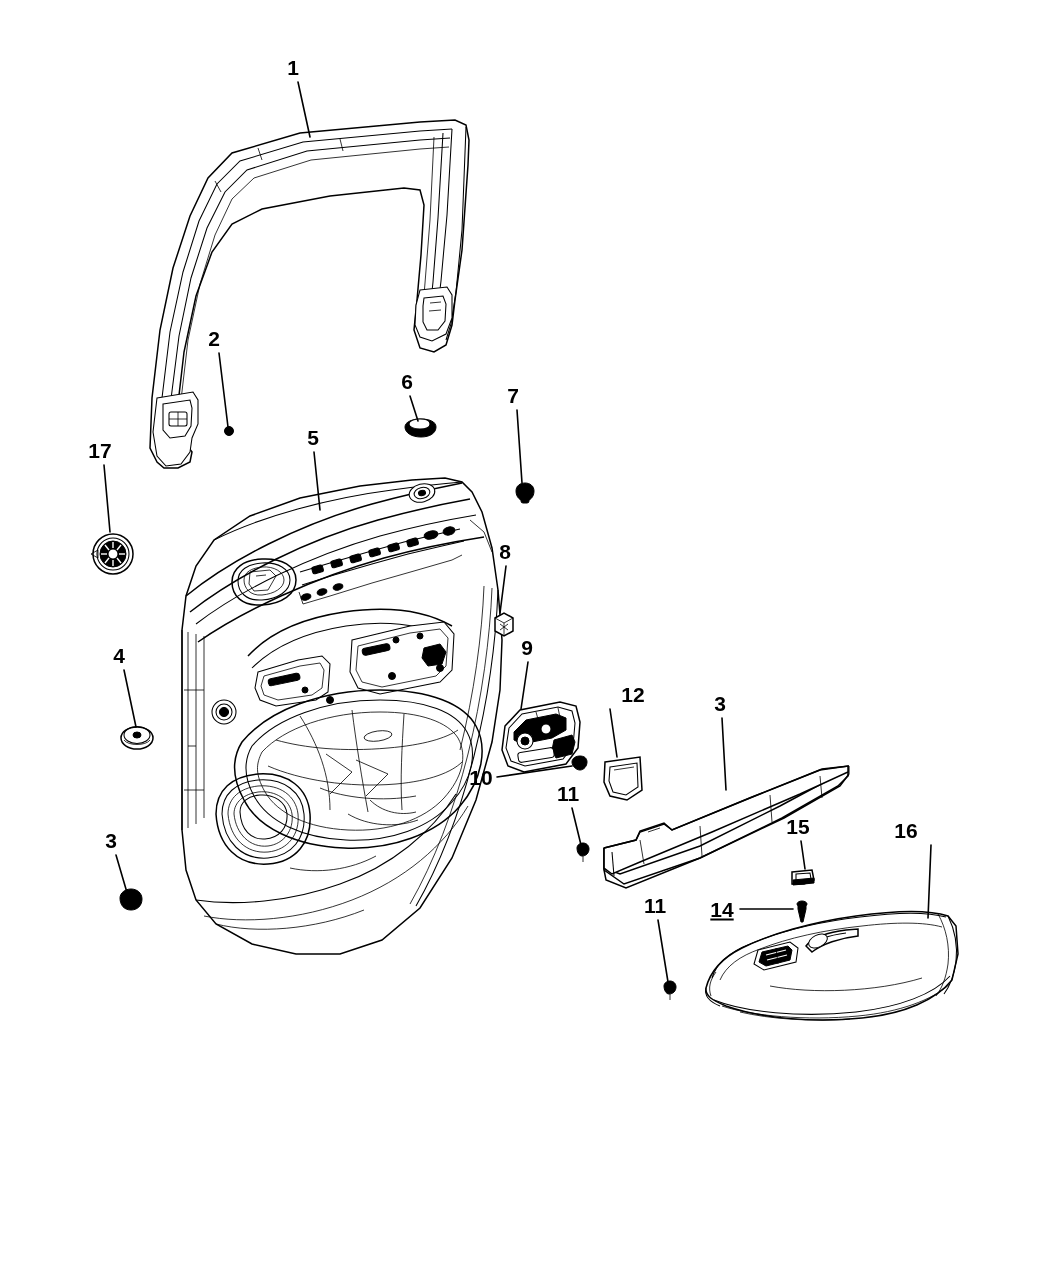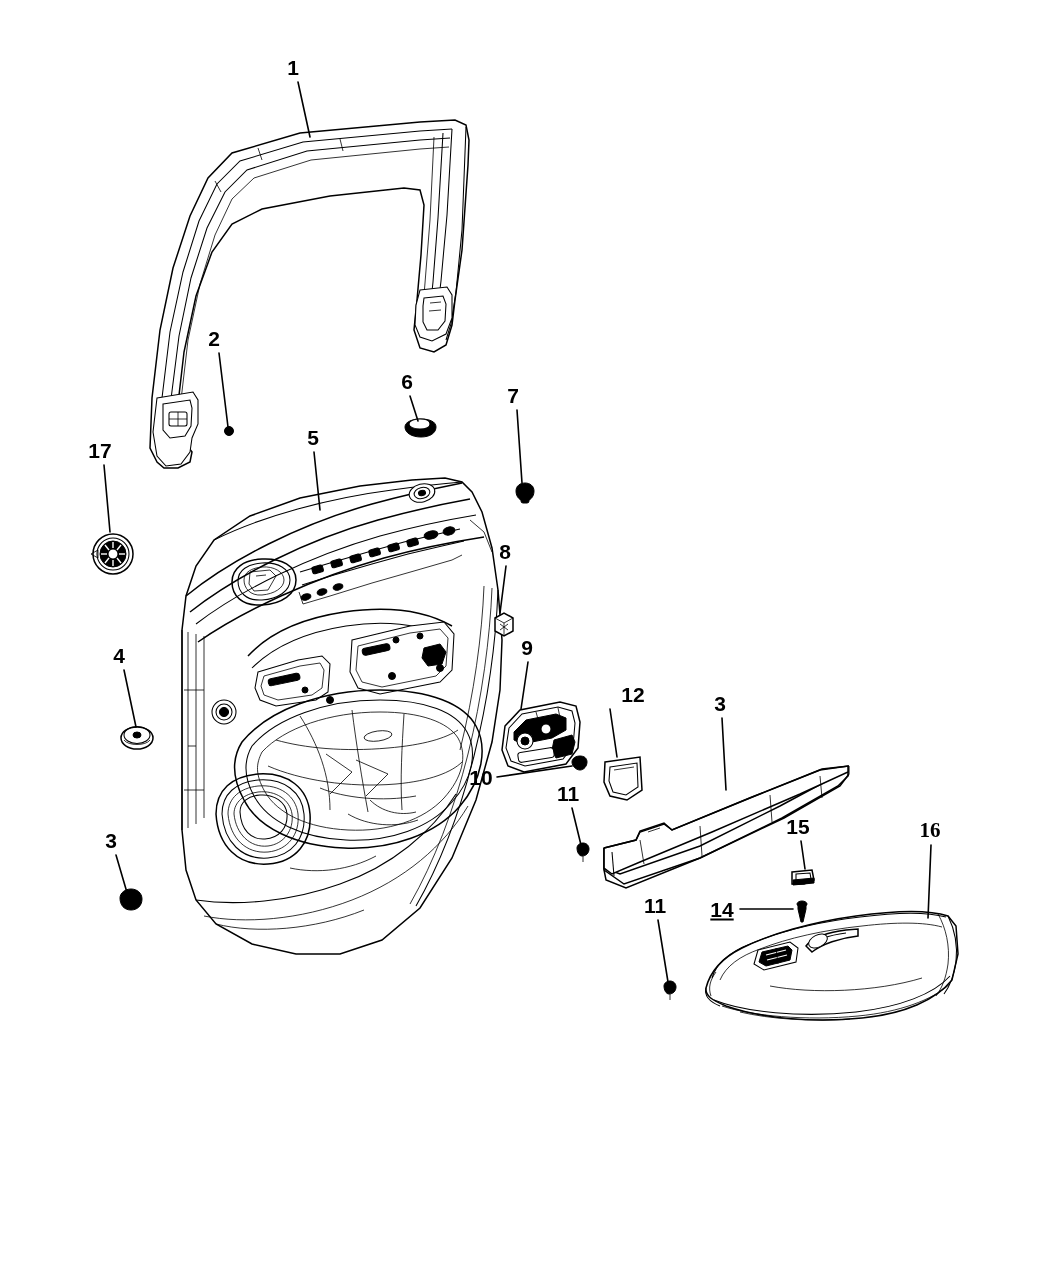--- a/index.html
+++ b/index.html
@@ -412,17 +412,17 @@
   <div class="callout-label" style="left:407px; top:381px;">6</div>
   <div class="callout-label" style="left:513px; top:395px;">7</div>
   <div class="callout-label" style="left:505px; top:551px;">8</div>
   <div class="callout-label" style="left:527px; top:647px;">9</div>
   <div class="callout-label" style="left:481px; top:777px;">10</div>
   <div class="callout-label" style="left:568px; top:793px;">11</div>
   <div class="callout-label" style="left:607px; top:694px;margin-left:26px;">12</div>
   <div class="callout-label" style="left:720px; top:703px;">3</div>
   <div class="callout-label" style="left:722px; top:909px;text-decoration:underline;">14</div>
   <div class="callout-label" style="left:798px; top:826px;">15</div>
-  <div class="callout-label" style="left:930px; top:830px;font-family:Liberation Serif, serif;">16</div>
+  <div class="callout-label" style="left:906px; top:830px;">16</div>
   <div class="callout-label" style="left:100px; top:450px;">17</div>
   <div class="callout-label" style="left:655px; top:905px;">11</div>
 
 </div>
 
 </body></html>

